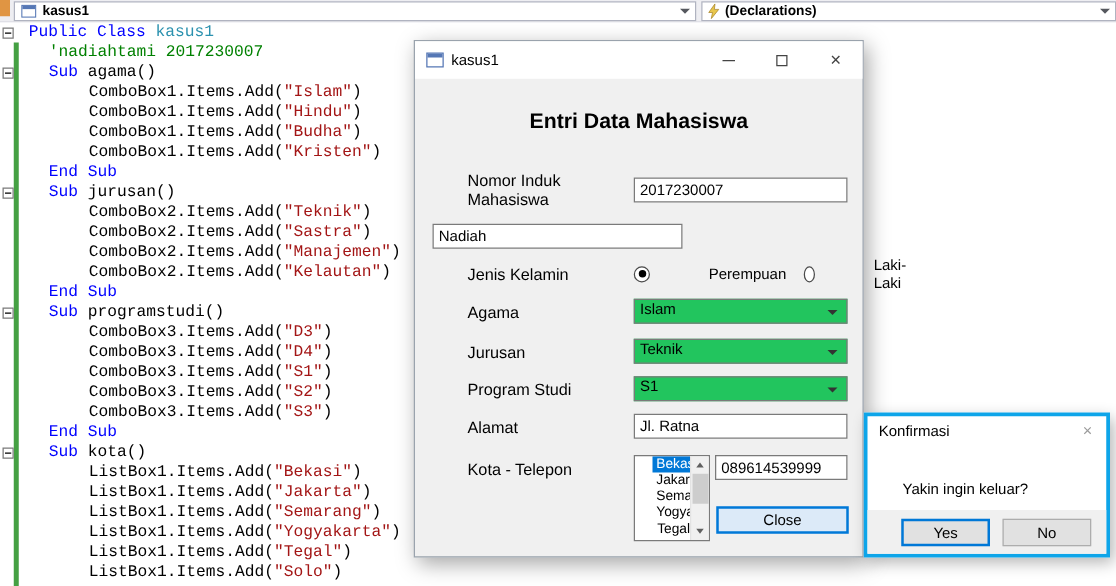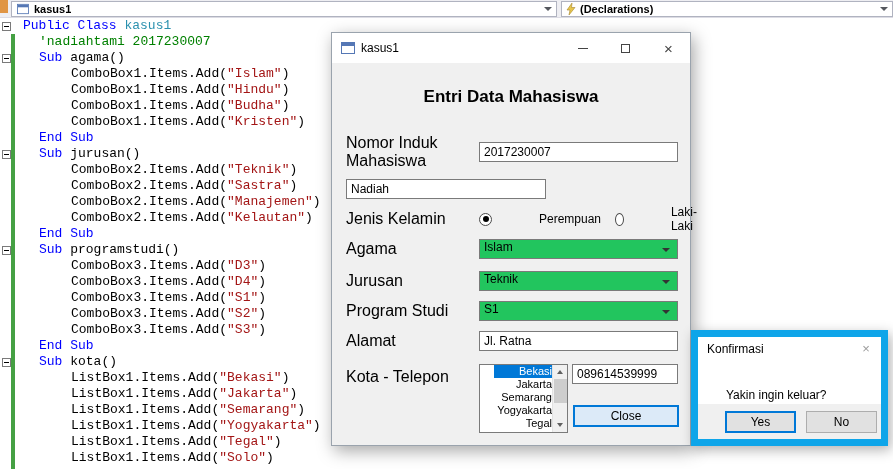--- a/index.html
+++ b/index.html
@@ -52,21 +52,21 @@
   .titlebar .title-text { font-size:12px; margin-left:6px; }
   .win-btns { margin-left:auto; display:flex; height:100%; }
   .win-btn { width:43px; height:100%; display:flex; align-items:center; justify-content:center; color:#444; }
   .glyph-min { width:10px; height:1px; background:#444; }
   .glyph-max { width:9px; height:9px; border:1px solid #444; background:transparent; }
   .glyph-close { font-size:15px; line-height:1; color:#444; }
 
   .form-heading { position:absolute; top:54px; left:0; width:100%; text-align:center; font-size:17px; font-weight:bold; }
 
   .frow { position:absolute; left:14px; width:332px; height:20px; display:flex; align-items:center; }
-  .flabel { width:133px; flex:0 0 133px; font-size:16px; }
+  .flabel { width:133px; flex:0 0 133px; font-size:13px;margin-left:28px; }
   .ftext {
     width:200px; height:20px; border:1px solid #7a7a7a; background:#fff;
     font-family:"Liberation Sans", sans-serif; font-size:12px; padding:0 4px; outline:none;
   }
   .combo {
     width:200px; height:20px; border:1px solid #7a7a7a; background:#22c55e;
     display:flex; align-items:flex-start; padding:0 4px; font-size:12px; position:relative;
   }
   .combo .combo-arrow { position:absolute; right:7px; top:8px; width:0; height:0; border-left:4px solid transparent; border-right:4px solid transparent; border-top:4px solid #333; }
 
@@ -94,21 +94,21 @@
 
   .close-btn {
     position:absolute; left:241px; top:372px; width:106px; height:22px;
     background:#dceaf8; border:2px solid #0078d7; font-size:12px;
     display:flex; align-items:center; justify-content:center;
   }
 
   
   .msgbox {
     position:absolute; left:691px; top:330px; width:197px; height:116px;
-    background:#fff; border:7px solid #0ea5e9; box-shadow:3px 4px 12px rgba(0,0,0,.3); z-index:30;
+    background:#fff; border:3px solid #0ea5e9; box-shadow:3px 4px 12px rgba(0,0,0,.3); z-index:30;
   }
   .msg-titlebar { height:23px; display:flex; align-items:center; }
   .msg-title { font-size:12px; margin-left:9px; }
   .msg-close { margin-left:auto; width:30px; text-align:center; color:#9b9b9b; font-size:13px; }
   .msg-text { position:absolute; left:28px; top:51px; font-size:12px; }
   .msg-strip { position:absolute; left:0; bottom:0; width:100%; height:35px; background:#f0f0f0; }
   .msg-btn { position:absolute; top:7px; height:22px; width:71px; font-size:12px; display:flex; align-items:center; justify-content:center; background:#e1e1e1; }
   .btn-yes { left:27px; border:2px solid #0078d7; }
   .btn-no { left:108px; border:1px solid #adadad; }
 

